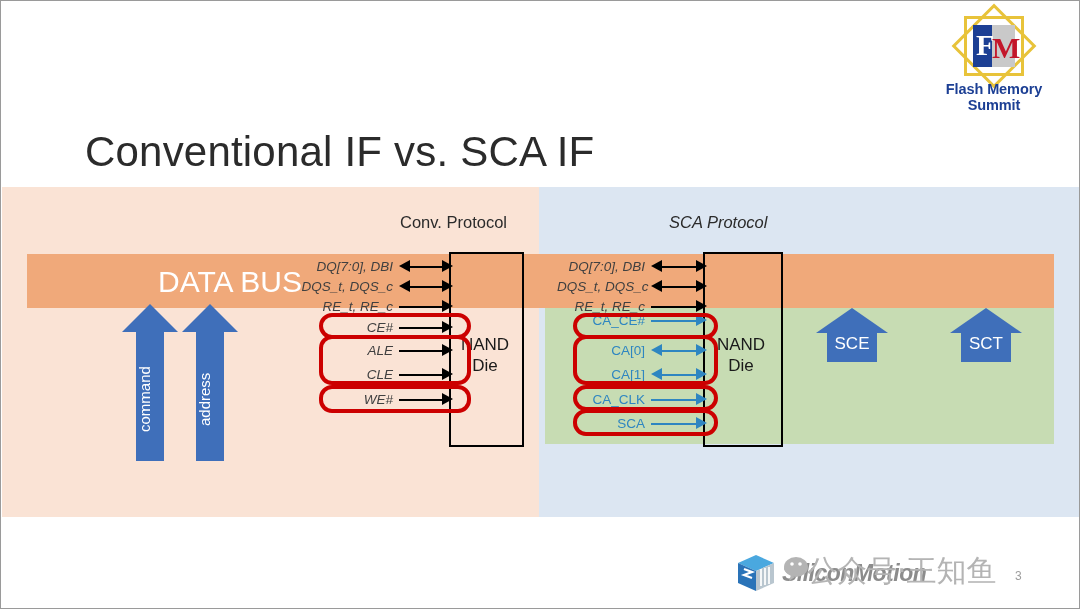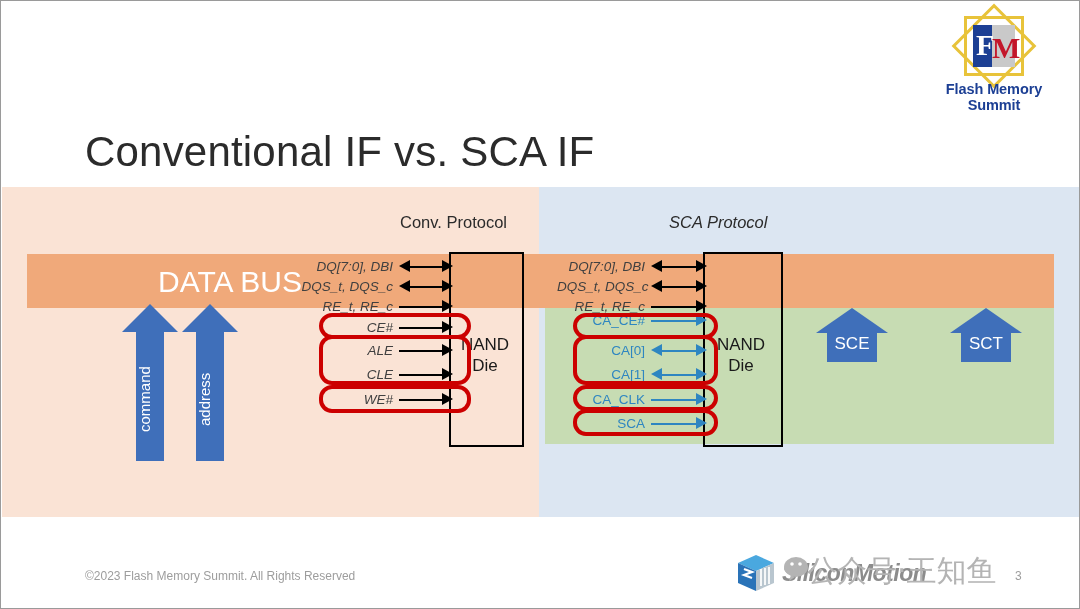--- a/index.html
+++ b/index.html
@@ -496,21 +496,20 @@
 
   <div class="red-group" style="left:318px; top:312px; width:152px; height:26px;"></div>
   <div class="red-group" style="left:318px; top:334px; width:152px; height:50px;"></div>
   <div class="red-group" style="left:318px; top:384px; width:152px; height:28px;"></div>
 
   <div class="red-group" style="left:572px; top:312px; width:145px; height:26px;"></div>
   <div class="red-group" style="left:572px; top:334px; width:145px; height:50px;"></div>
   <div class="red-group" style="left:572px; top:384px; width:145px; height:26px;"></div>
   <div class="red-group" style="left:572px; top:408px; width:145px; height:27px;"></div>
 
-  <div id="footer-copy">©2023 Flash Memory Summit. All Rights Reserved</div>
   <div id="page-num">3</div>
 
   <div id="sm-logo">
     <svg id="sm-cube" viewBox="0 0 40 40">
       <polygon points="20,2 38,10 20,18 2,10" fill="#4aa8df"></polygon>
       <polygon points="2,10 20,18 20,38 2,30" fill="#2a73b8"></polygon>
       <polygon points="20,18 38,10 38,30 20,38" fill="#b9c6cf"></polygon>
       <path d="M8,16 L16,19 L8,22 L16,25" stroke="#ffffff" stroke-width="2.2" fill="none"></path>
       <rect x="24" y="16" width="2" height="17" fill="#ffffff" opacity="0.85"></rect>
       <rect x="28" y="15" width="2" height="17" fill="#ffffff" opacity="0.85"></rect>

